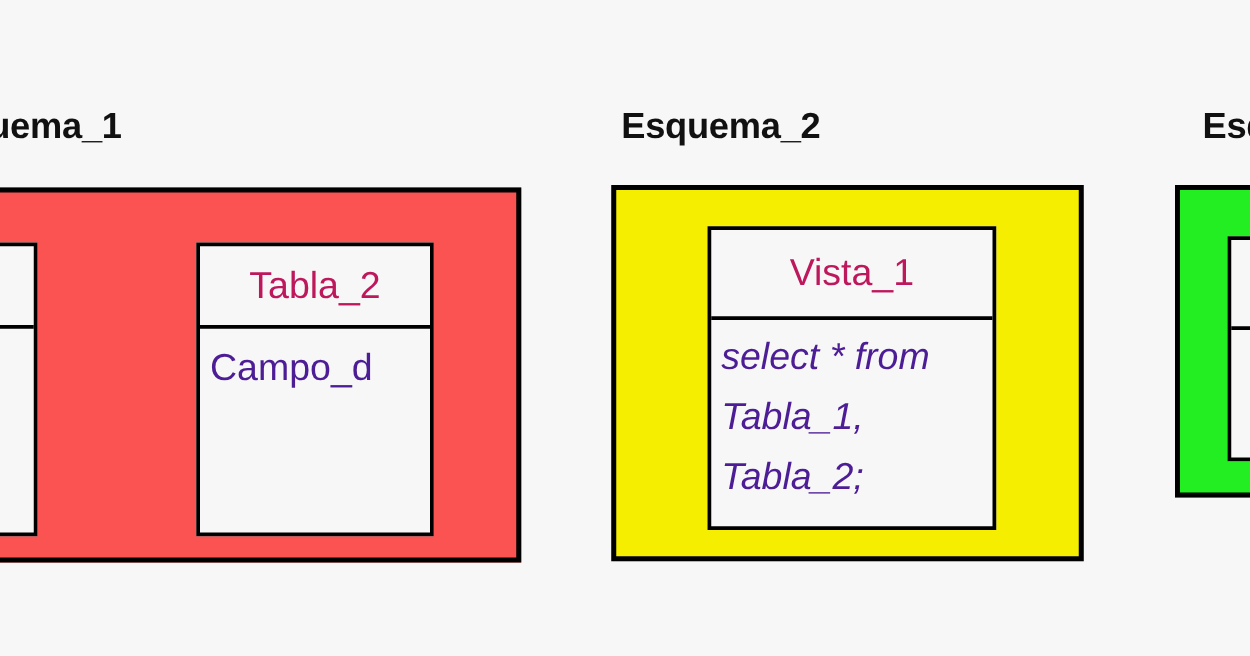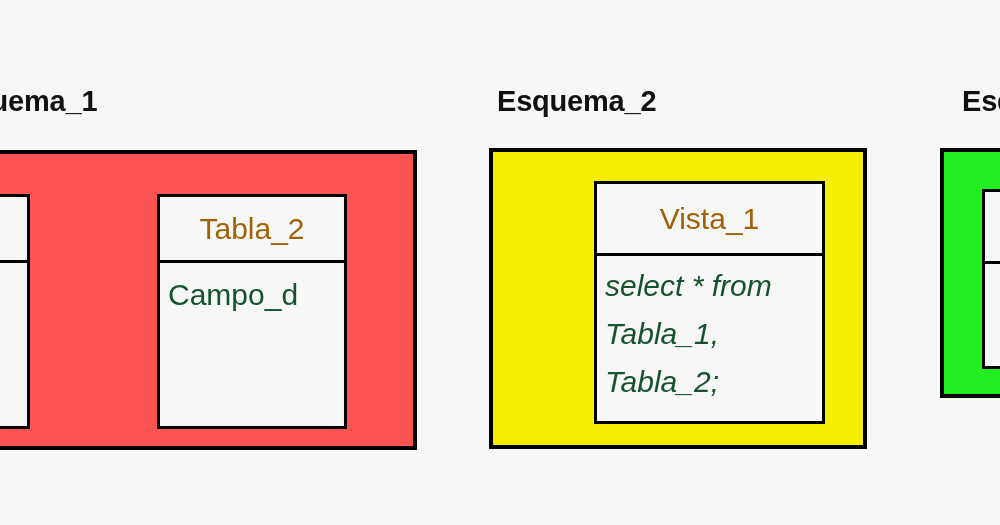--- a/index.html
+++ b/index.html
@@ -53,34 +53,34 @@
   }
   .entity-header {
     border-bottom: 3px solid #000000;
     box-sizing: border-box;
     display: flex;
     align-items: center;
     justify-content: center;
     font-family: "Liberation Sans", sans-serif;
     font-size: 30px;
     line-height: 32px;
-    color: #a16207;
+    color: #be185d;
     white-space: nowrap;
   }
   .entity-body {
     flex: 1 1 auto;
     box-sizing: border-box;
     padding: 6px 0 0 8px;
     overflow: hidden;
   }
   .entity-field {
     font-family: "Liberation Sans", sans-serif;
     font-size: 30px;
     line-height: 51px;
-    color: #14532d;
+    color: #4c1d95;
     white-space: nowrap;
   }
   .entity-body.sql .entity-field {
     line-height: 48px;
     font-style: italic;
   }
 
   
   .clip-left { }
 </style>
@@ -113,21 +113,21 @@
 
     </div>
   </div>
 
   <div>
 
     <div class="schema-title" style="left:497px; top:86px;">Esquema_2</div>
 
     <div class="schema-box" style="left:489px; top:148px; width:378px; height:301px; background:#f6ee00;">
 
-      <div class="entity-box" style="left:73px; top:29px; width:231px; height:243px;margin-left:28px;">
+      <div class="entity-box" style="left:73px; top:29px; width:231px; height:243px;">
         <div class="entity-header" style="height:72px;">Vista_1</div>
         <div class="entity-body sql">
           <div class="entity-field">select * from</div>
           <div class="entity-field">Tabla_1,</div>
           <div class="entity-field">Tabla_2;</div>
         </div>
       </div>
 
     </div>
   </div>

